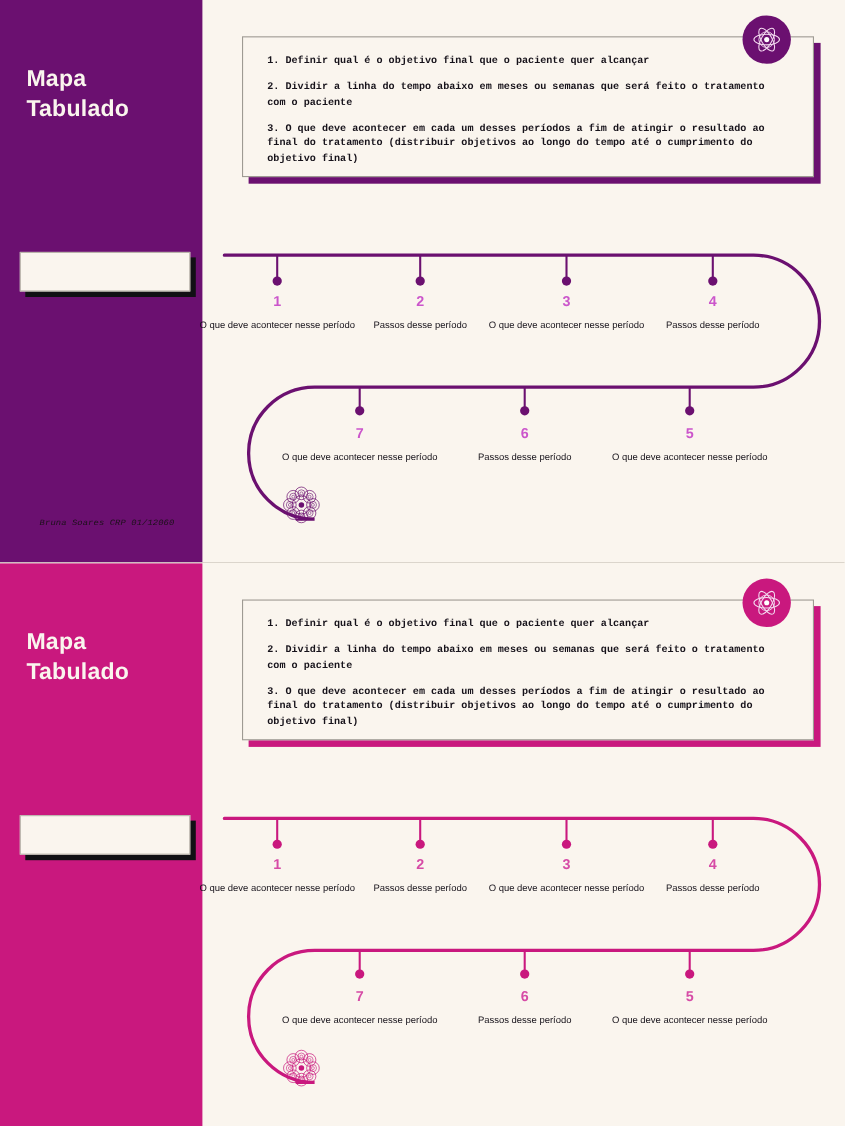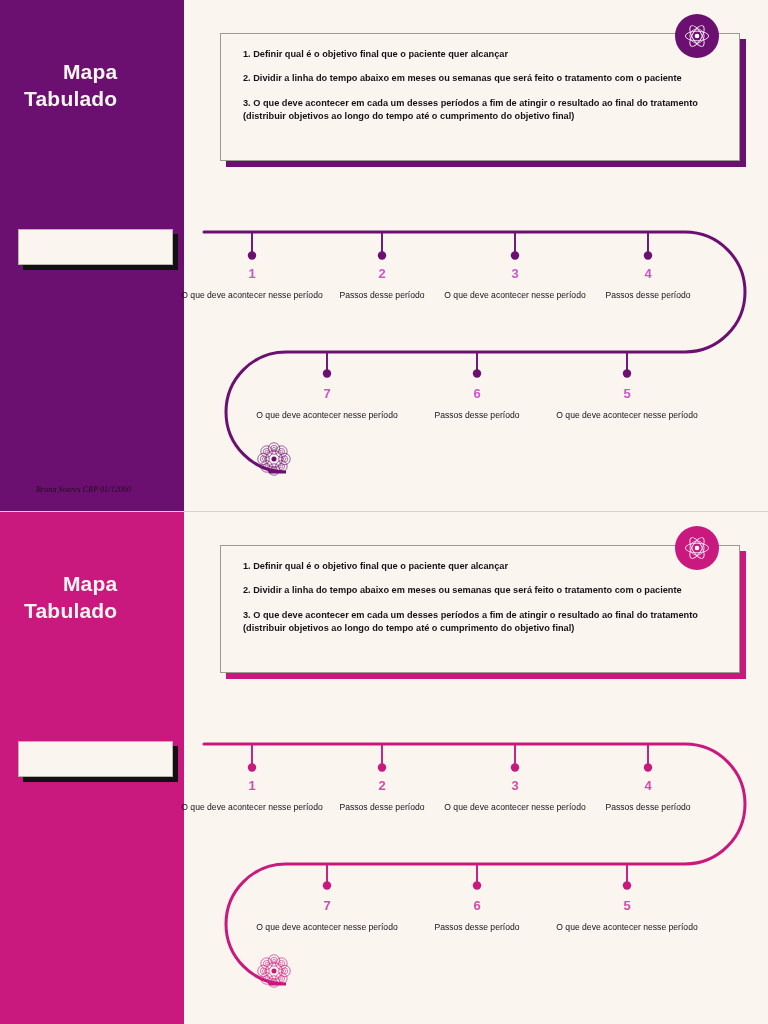--- a/index.html
+++ b/index.html
@@ -19,21 +19,20 @@
     background: #faf5ee;
     overflow: hidden;
   }
 
   
   .sidebar {
     position: absolute;
     left: 0; top: 0;
     width: 184px;
     height: 512px;
-    text-align: right;
   }
   .slide-purple .sidebar { background: #6b1070; }
   .slide-pink   .sidebar { background: #c9187e; }
 
   .sidebar-title {
     position: absolute;
     left: 24px;
     top: 58px;
     font-size: 21px;
     font-weight: bold;
@@ -50,22 +49,22 @@
     width: 155px;
     height: 36px;
     background: #faf5ee;
     border: 1px solid #b9b3aa;
     box-shadow: 5px 5px 0 0 #111014;
   }
 
   .signature {
     position: absolute;
     left: 36px;
-    top: 486px;
-    font-family: Liberation Serif, serif;
+    top: 472px;
+    font-family: Liberation Mono, monospace;
     font-size: 8px;
     font-style: italic;
     letter-spacing: 0.1px;
     color: #1b1118;
     white-space: nowrap;
     transform: scaleY(0.92);
     transform-origin: left top;
   }
 
   
@@ -89,20 +88,21 @@
     border: 1px solid #9e9a93;
     padding: 14px 22px 0 22px;
   }
   .instr-line {
     font-size: 9.2px;
     line-height: 1.45;
     color: #16121a;
     font-weight: bold;
     margin-bottom: 11px;
     max-width: 468px;
+    font-family: Liberation Mono, monospace;
   }
 
   
   .atom-badge {
     position: absolute;
     left: 675px;
     top: 14px;
     width: 44px;
     height: 44px;
     border-radius: 50%;

